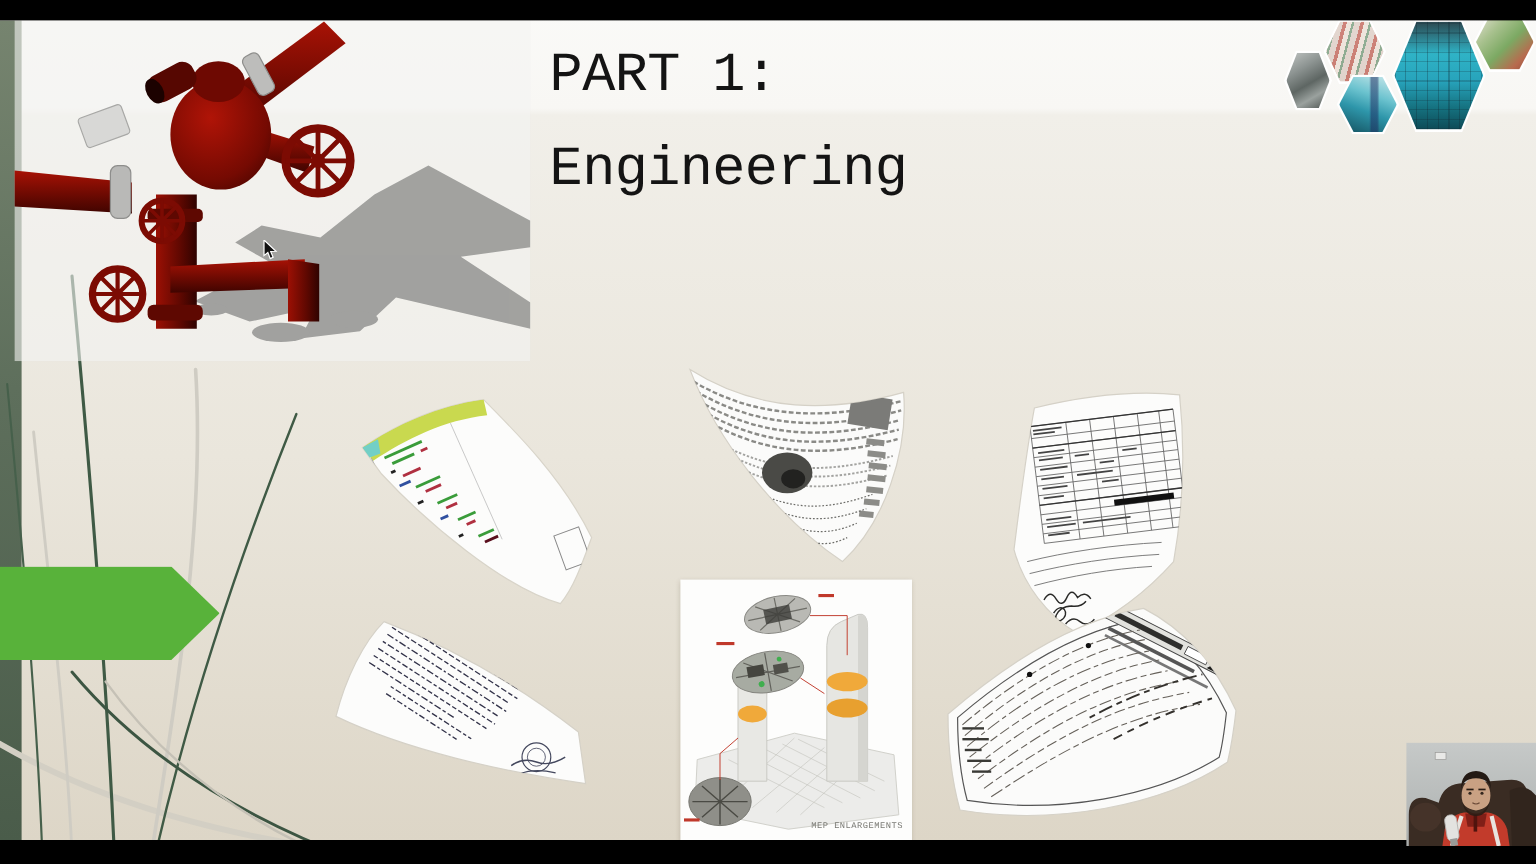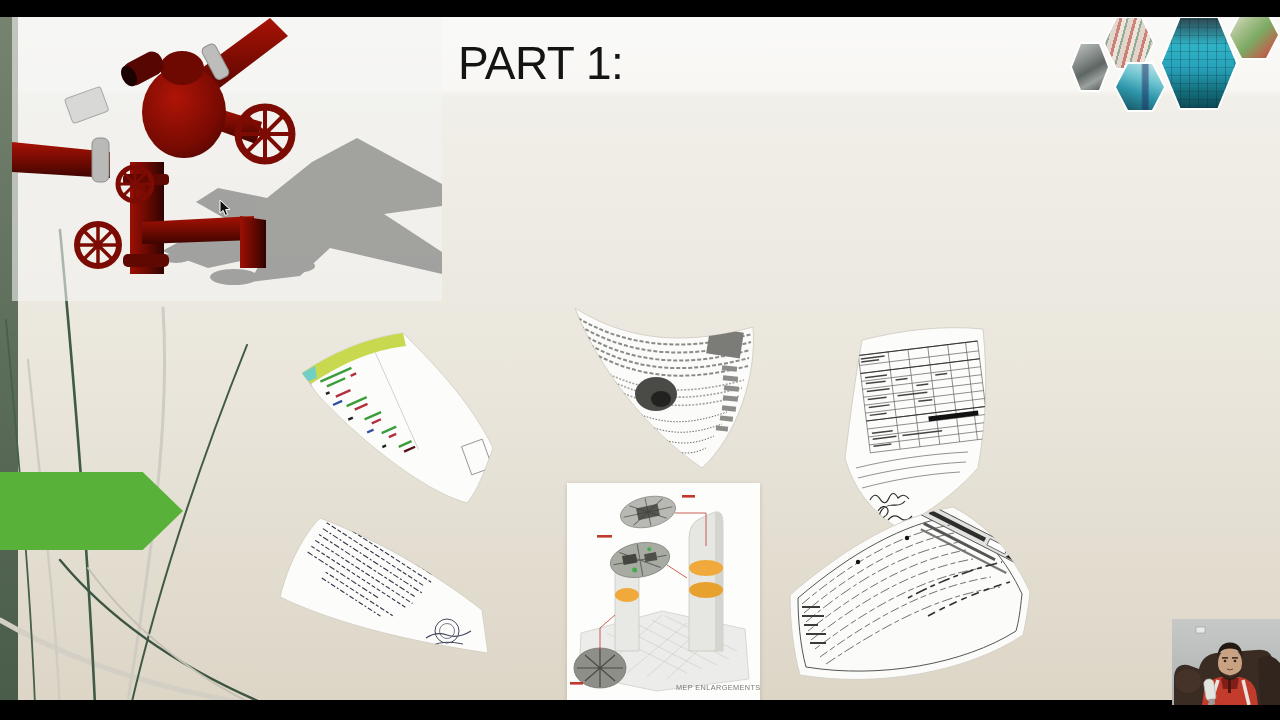--- a/index.html
+++ b/index.html
@@ -1,17 +1,17 @@
 <!DOCTYPE html>
 <html style="--c-bg-top: #fafaf8; --c-bg-bottom: #ddd6c7; --c-letterbox: #000000; --c-accent-green: #58b23a; --c-strip-green: #5e6f5c; --c-grass-green: #3f5a45; --c-grass-gray: #cfccc3; --c-valve-red: #7c0b03; --c-valve-red-light: #a81205; --c-shadow-gray: #9d9d9b; --c-hex-teal: #2aa9bf; --c-title-text: #141414; --c-caption-gray: #7a7a74;"><head>
 <meta charset="utf-8">
 <style>
   html,body{margin:0;padding:0;background:#000;}
   .stage{position:relative;width:1280px;height:720px;overflow:hidden;
-    font-family:Liberation Sans, sans-serif;
+    font-family:Liberation Mono, monospace;
     background:linear-gradient(180deg,var(--c-bg-top,#fafaf8) 0px,#f8f7f4 90px,#f1efe9 96px,#eae6dc 380px,var(--c-bg-bottom,#ddd6c7) 700px);}
   .bar{position:absolute;left:0;width:1280px;background:var(--c-letterbox,#000);z-index:50;}
   .bar.top{top:0;height:17px;}
   .bar.bottom{top:700px;height:20px;}
   .strip{position:absolute;left:0;top:17px;width:18px;height:683px;z-index:3;
     background:linear-gradient(180deg,#76846f 0%,#5e6f5c 45%,#4a5c4a 100%);}
   .abs{position:absolute;}
   .title{position:absolute;left:458px;top:24px;width:700px;color:var(--c-title-text,#141414);
     font-size:46px;line-height:78px;letter-spacing:-0.5px;z-index:6;}
   .title div{white-space:nowrap;}
@@ -112,20 +112,21 @@
       <circle cx="253" cy="118" r="6" fill="#7c0b03" stroke="none"></circle>
       <circle cx="123" cy="168" r="17" stroke-width="5"></circle>
       <path d="M106,168 H140 M123,151 V185 M111,156 L135,180 M135,156 L111,180" stroke-width="3"></path>
       <circle cx="86" cy="229" r="21" stroke-width="6"></circle>
       <path d="M65,229 H107 M86,208 V250 M71,214 L101,244 M101,214 L71,244" stroke-width="3.5"></path>
     </g>
   </svg>
 
   <div class="title">
     <div>PART 1:</div>
+    <div>Engineering</div>
   </div>
 
   <div>
     <div class="hex hex-a" style="left:1070px;top:42px;width:40px;height:50px;">
         <i></i>
       </div>
     <div class="hex hex-b" style="left:1103px;top:16px;width:52px;height:54px;">
         <i></i>
       </div>
     <div class="hex hex-c" style="left:1114px;top:62px;width:52px;height:50px;">

